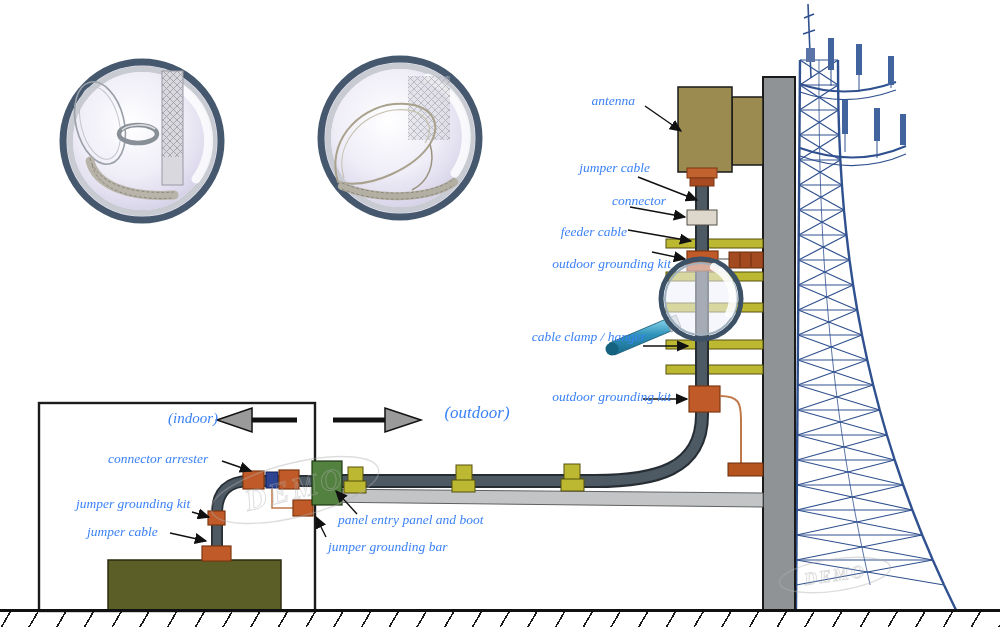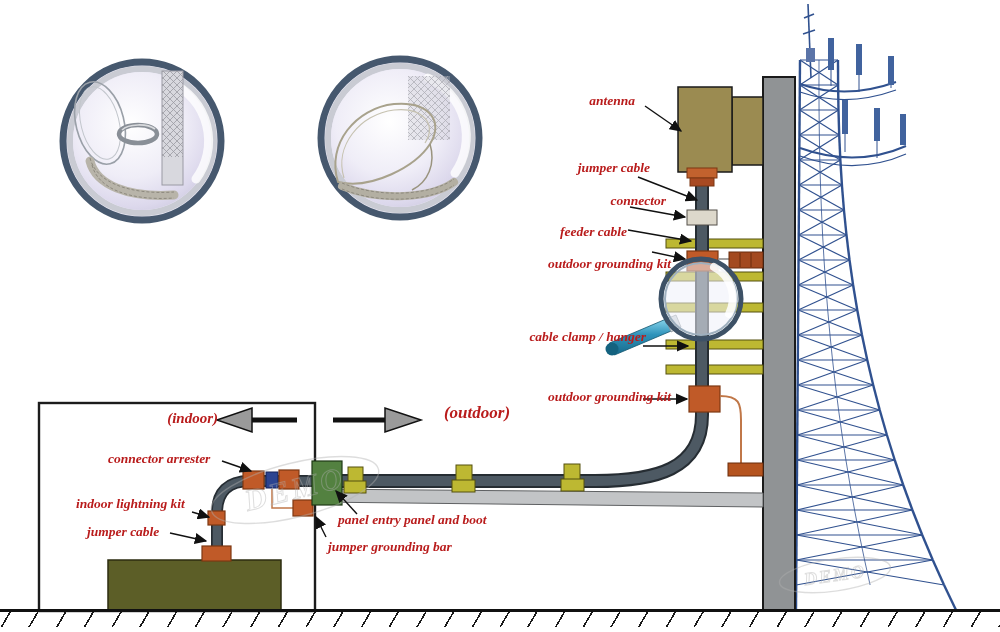--- a/index.html
+++ b/index.html
@@ -1,20 +1,20 @@
 <!DOCTYPE html>
 <html style="--antenna_body: #9b8b51; --cable: #4d5963; --cable_outline: #262d33; --clamp_yellow: #bdb832; --grounding_orange: #c05a28; --grounding_dark: #7d3712; --panel_green: #538140; --pole_gray: #909395; --tray_gray: #c2c4c6; --equipment_olive: #5c5e27; --tower_blue: #30518f; --copper: #c07748; --connector_white: #ddd8cb; --arrester_blue: #2c4491; --magnifier_rim: #3d5166; --handle_blue: #2f93ba; --watermark_gray: #b0b0b0;"><head>
 <meta charset="utf-8">
 <style>
   html,body{margin:0;padding:0;background:#fff;}
   .stage{position:relative;width:1000px;height:632px;background:#fff;overflow:hidden;
          font-family:"Liberation Serif",serif;}
   svg{position:absolute;left:0;top:0;}
-  .lbl{position:absolute;font-style:italic;font-weight:bold;font-size:13.5px;
-       color:#b91c1c;white-space:nowrap;line-height:1.05;}
+  .lbl{position:absolute;font-style:italic;font-weight:normal;font-size:13.5px;
+       color:#3b82f6;white-space:nowrap;line-height:1.05;}
   .lbl.right{text-align:right;}
   .zone{font-size:15px;}
   .zone.out{font-size:17px;}
   .ground-hatch{position:absolute;left:0;top:612px;width:1000px;height:15px;
     background:repeating-linear-gradient(300deg,#1a1a1a 0 1.6px,transparent 1.6px 24px);}
   
   .c-cable-under{stroke:var(--cable_outline);fill:none;}
   .c-cable{stroke:var(--cable);fill:none;}
   .c-clamp{fill:var(--clamp_yellow);stroke:#55510e;stroke-width:1;}
   .c-orange{fill:var(--grounding_orange);stroke:var(--grounding_dark);stroke-width:1.2;}
@@ -338,18 +338,18 @@
 <div class="lbl right" style="left:540px;top:94px;width:95px;">antenna</div>
 <div class="lbl right" style="left:538px;top:161px;width:112px;">jumper cable</div>
 <div class="lbl right" style="left:556px;top:194px;width:110px;">connector</div>
 <div class="lbl right" style="left:530px;top:225px;width:97px;">feeder cable</div>
 <div class="lbl right" style="left:528px;top:257px;width:143px;">outdoor grounding kit</div>
 <div class="lbl right" style="left:508px;top:330px;width:138px;">cable clamp / hanger</div>
 <div class="lbl right" style="left:523px;top:390px;width:148px;">outdoor grounding kit</div>
 <div class="lbl zone" style="left:140px;top:411px;width:78px;text-align:right;">(indoor)</div>
 <div class="lbl zone out" style="left:432px;top:404px;width:90px;text-align:center;">(outdoor)</div>
 <div class="lbl" style="left:108px;top:452px;">connector arrester</div>
-<div class="lbl" style="left:76px;top:497px;">indoor lightning kit</div>
+<div class="lbl" style="left:76px;top:497px;">jumper grounding kit</div>
 <div class="lbl" style="left:87px;top:525px;">jumper cable</div>
 <div class="lbl" style="left:338px;top:513px;">panel entry panel and boot</div>
 <div class="lbl" style="left:328px;top:540px;">jumper grounding bar</div>
 
 </div>
 
 </body></html>

